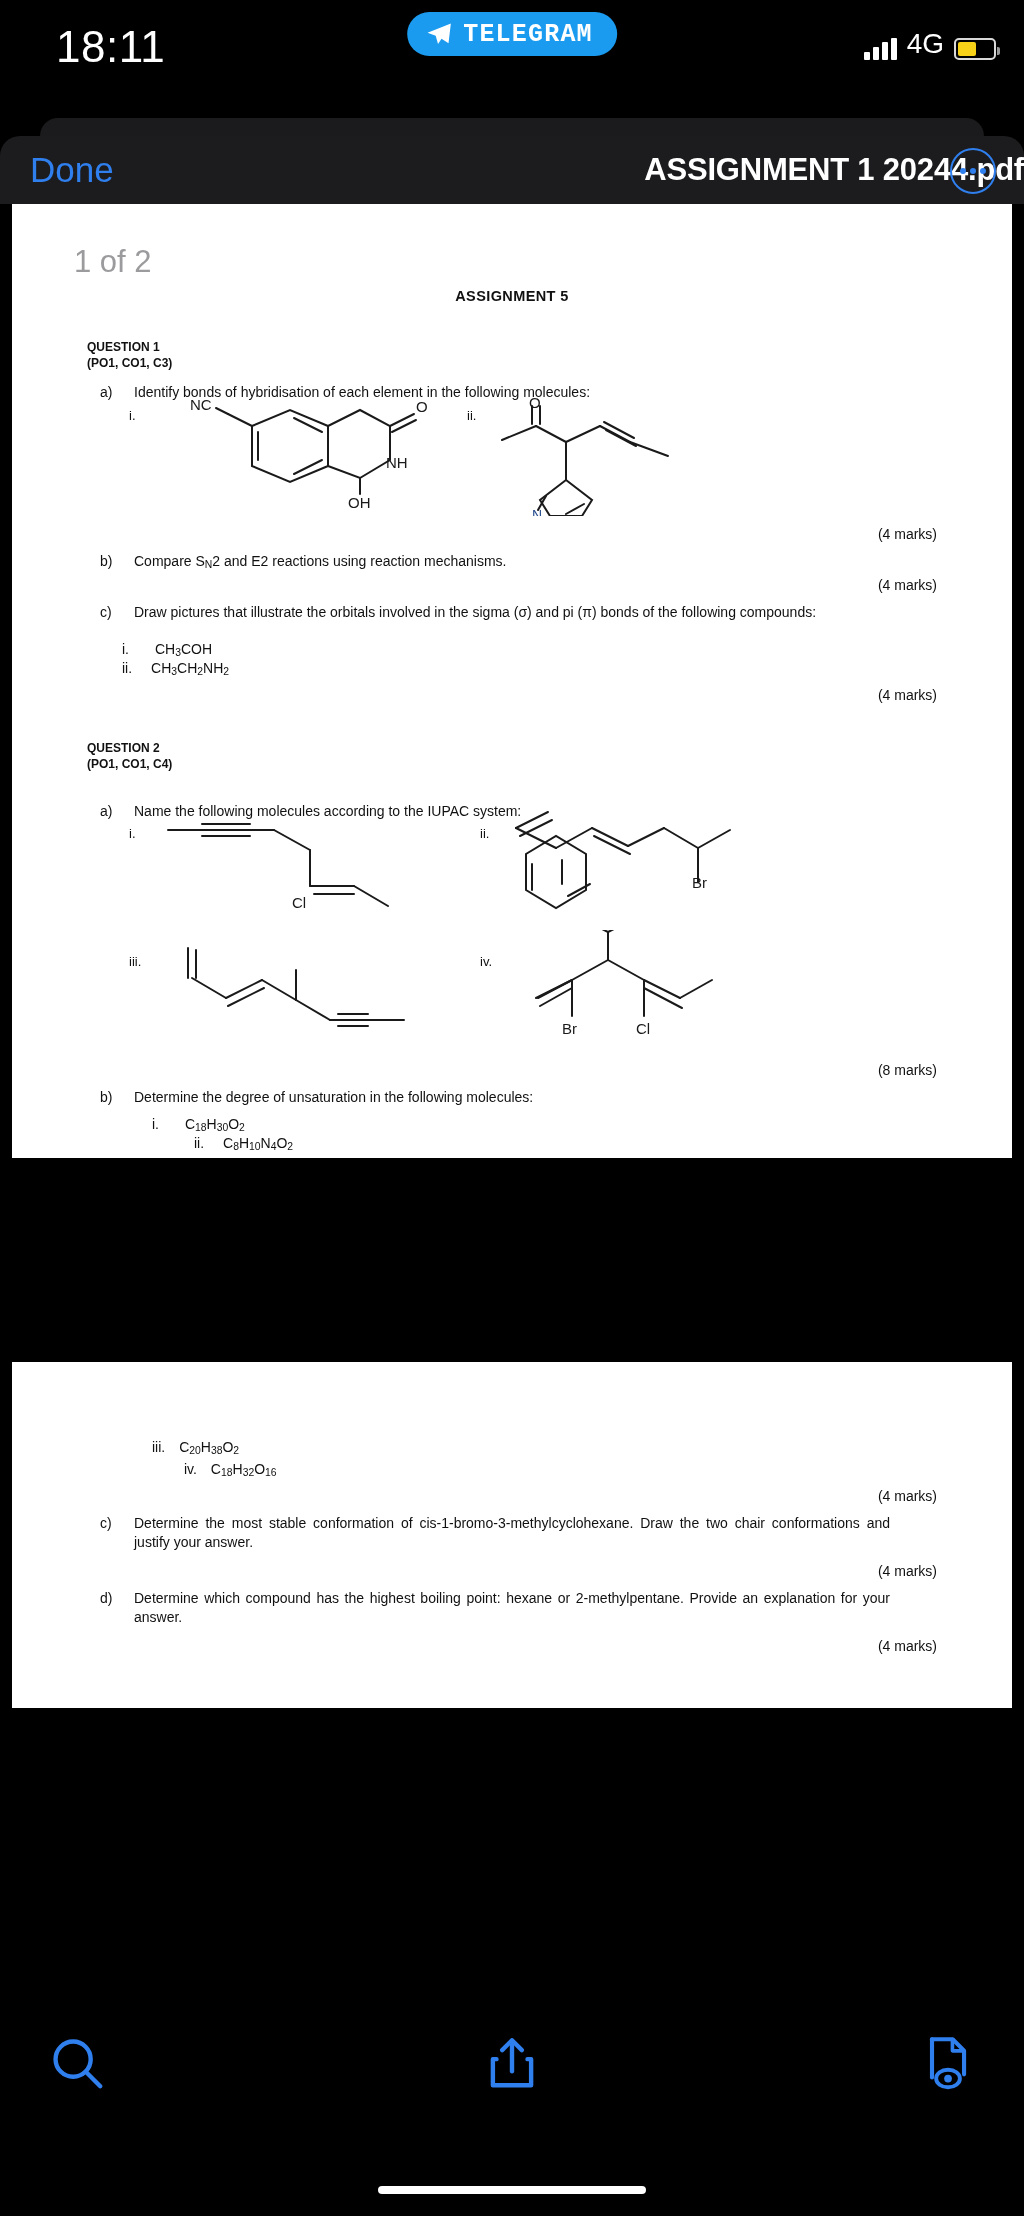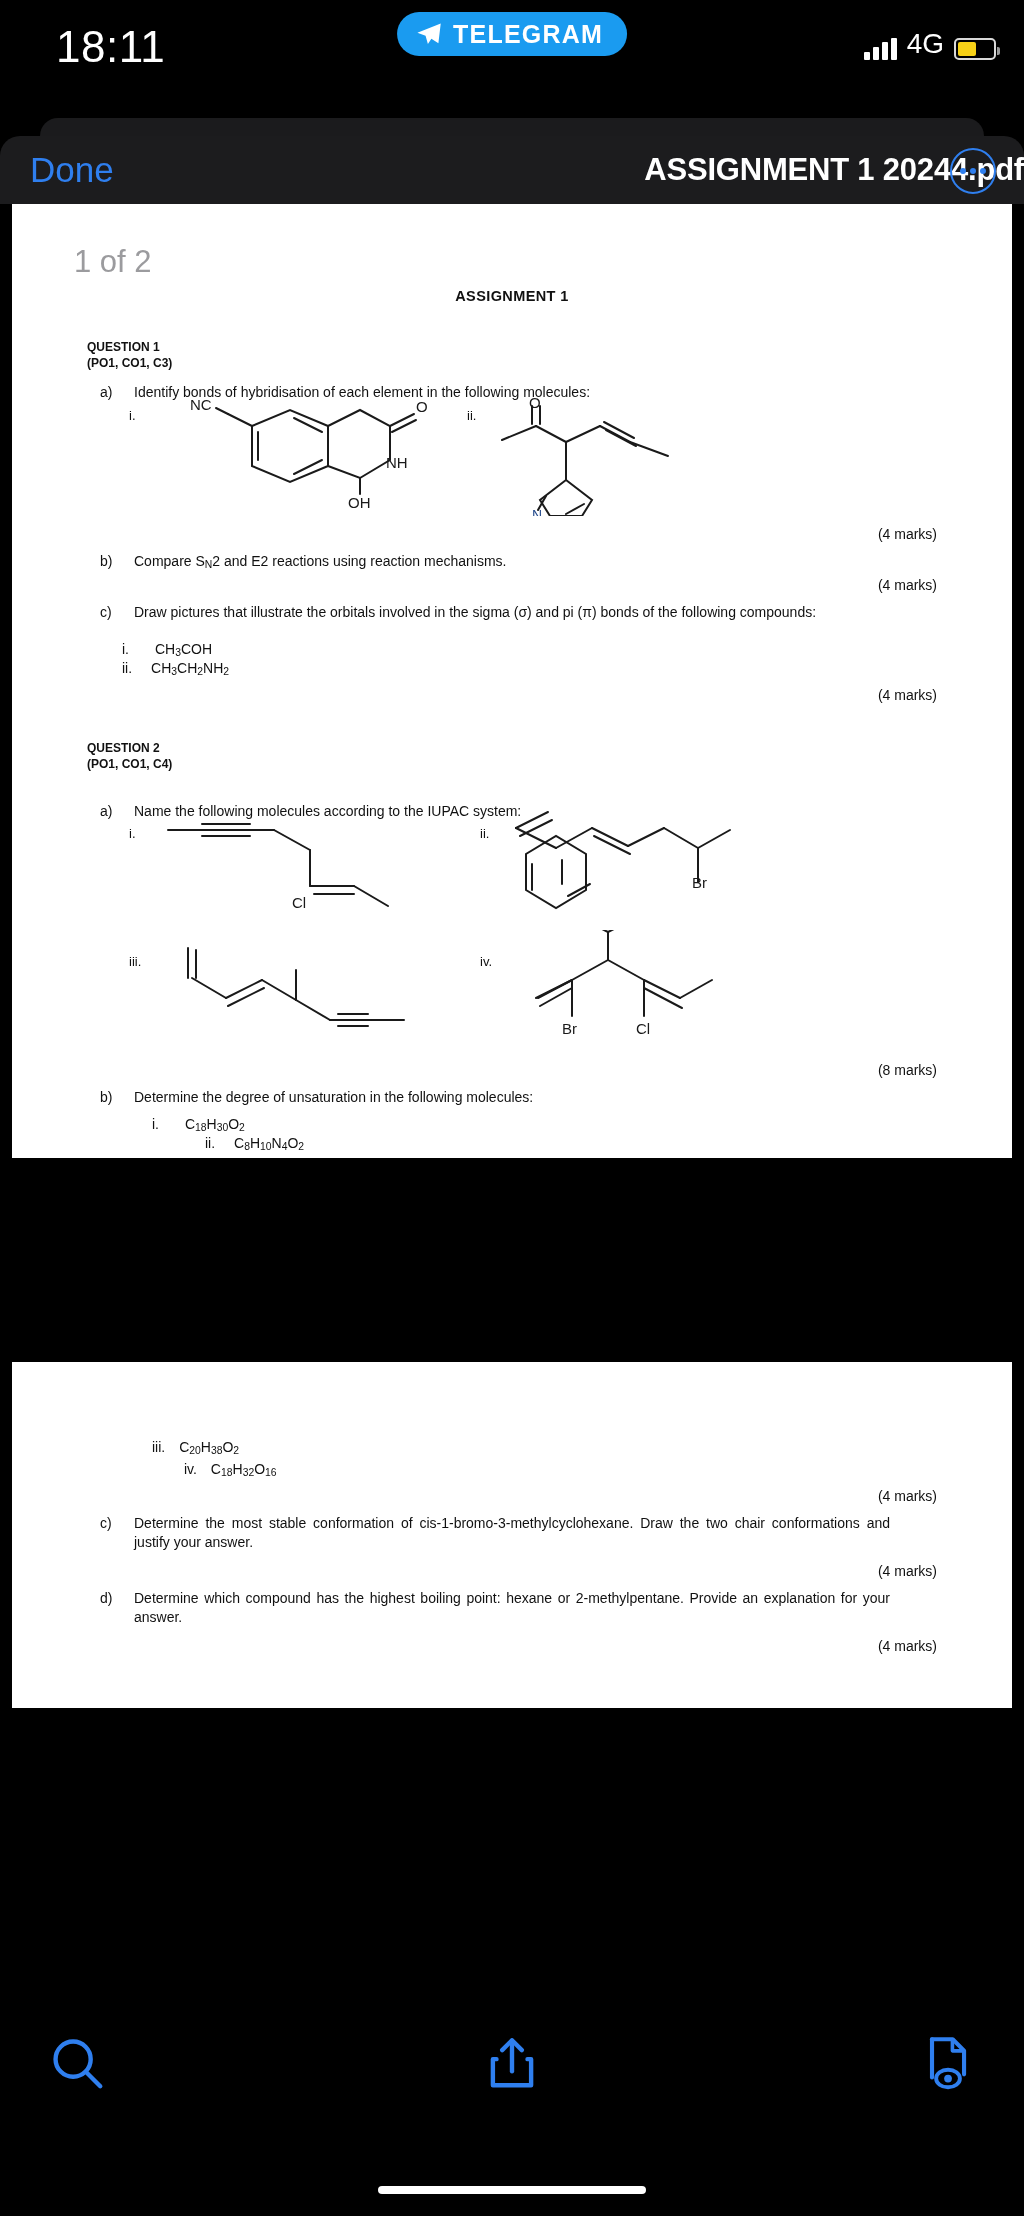--- a/index.html
+++ b/index.html
@@ -18,21 +18,21 @@
   .clock {
     position: absolute; left: 56px; top: 22px;
     font-size: 44px; font-weight: 500; letter-spacing: 0.5px;
   }
   .tg-pill {
     position: absolute; left: 50%; transform: translateX(-50%); top: 12px;
     height: 44px; background: #1a9bf0; border-radius: 22px;
     display: flex; align-items: center; gap: 10px; padding: 0 24px 0 18px;
   }
   .tg-pill .label {
-    color: #fff; font-size: 25px; font-weight: 600; letter-spacing: 1.2px;
+    color: #fff; font-size: 25px; font-weight: 600; letter-spacing: 1.2px; font-family: Liberation Mono, monospace;
   }
   .tg-plane { width: 28px; height: 28px; display:block; }
   .status-right {
     position: absolute; right: 28px; top: 28px;
     display: flex; align-items: flex-end; gap: 10px;
   }
   .bars { display: flex; align-items: flex-end; gap: 3px; height: 22px; }
   .bars i { width: 6px; background: #fff; border-radius: 1px; display:block; }
   .bars i:nth-child(1){height:8px}
   .bars i:nth-child(2){height:13px}
@@ -155,21 +155,21 @@
   </div>
 </div>
 
 <div class="pagewrap">
 
   <div class="page" id="page1">
     <div class="pagecount">1 of 2</div>
 
     <div class="doc">
 
-      <div class="doc-title">ASSIGNMENT 1</div>
+      <div class="doc-title">ASSIGNMENT 5</div>
 
       <div class="qhead" style="top:136px;">
         <div>QUESTION 1</div>
         <div>(PO1, CO1, C3)</div>
       </div>
 
       <div class="line hang" style="top:179px; left:88px; width:790px;">
         <span>a)</span>
         <span class="body">Identify bonds of hybridisation of each element in the following molecules:</span>
       </div>
@@ -361,21 +361,21 @@
       <div class="marks" style="top:858px;">(8 marks)</div>
 
       <div class="line hang" style="top:884px; left:88px; width:790px;">
         <span>b)</span>
         <span class="body">Determine the degree of unsaturation in the following molecules:</span>
       </div>
       <div class="line" style="top:911px; left:140px;">
         <span>i.</span>
         <span style="display:inline-block;width:22px"></span><span>C<sub>18</sub>H<sub>30</sub>O<sub>2</sub></span>
       </div>
-      <div class="line" style="top:930px; left:151px;padding-left:42px;">
+      <div class="line" style="top:930px; left:140px;padding-left:42px;">
         <span>ii.</span>
         <span style="display:inline-block;width:15px"></span><span>C<sub>8</sub>H<sub>10</sub>N<sub>4</sub>O<sub>2</sub></span>
       </div>
     </div>
   </div>
 
   <div class="page" id="page2">
     <div class="doc">
       <div class="line" style="top:76px; left:140px;">
         <span>iii.</span>

